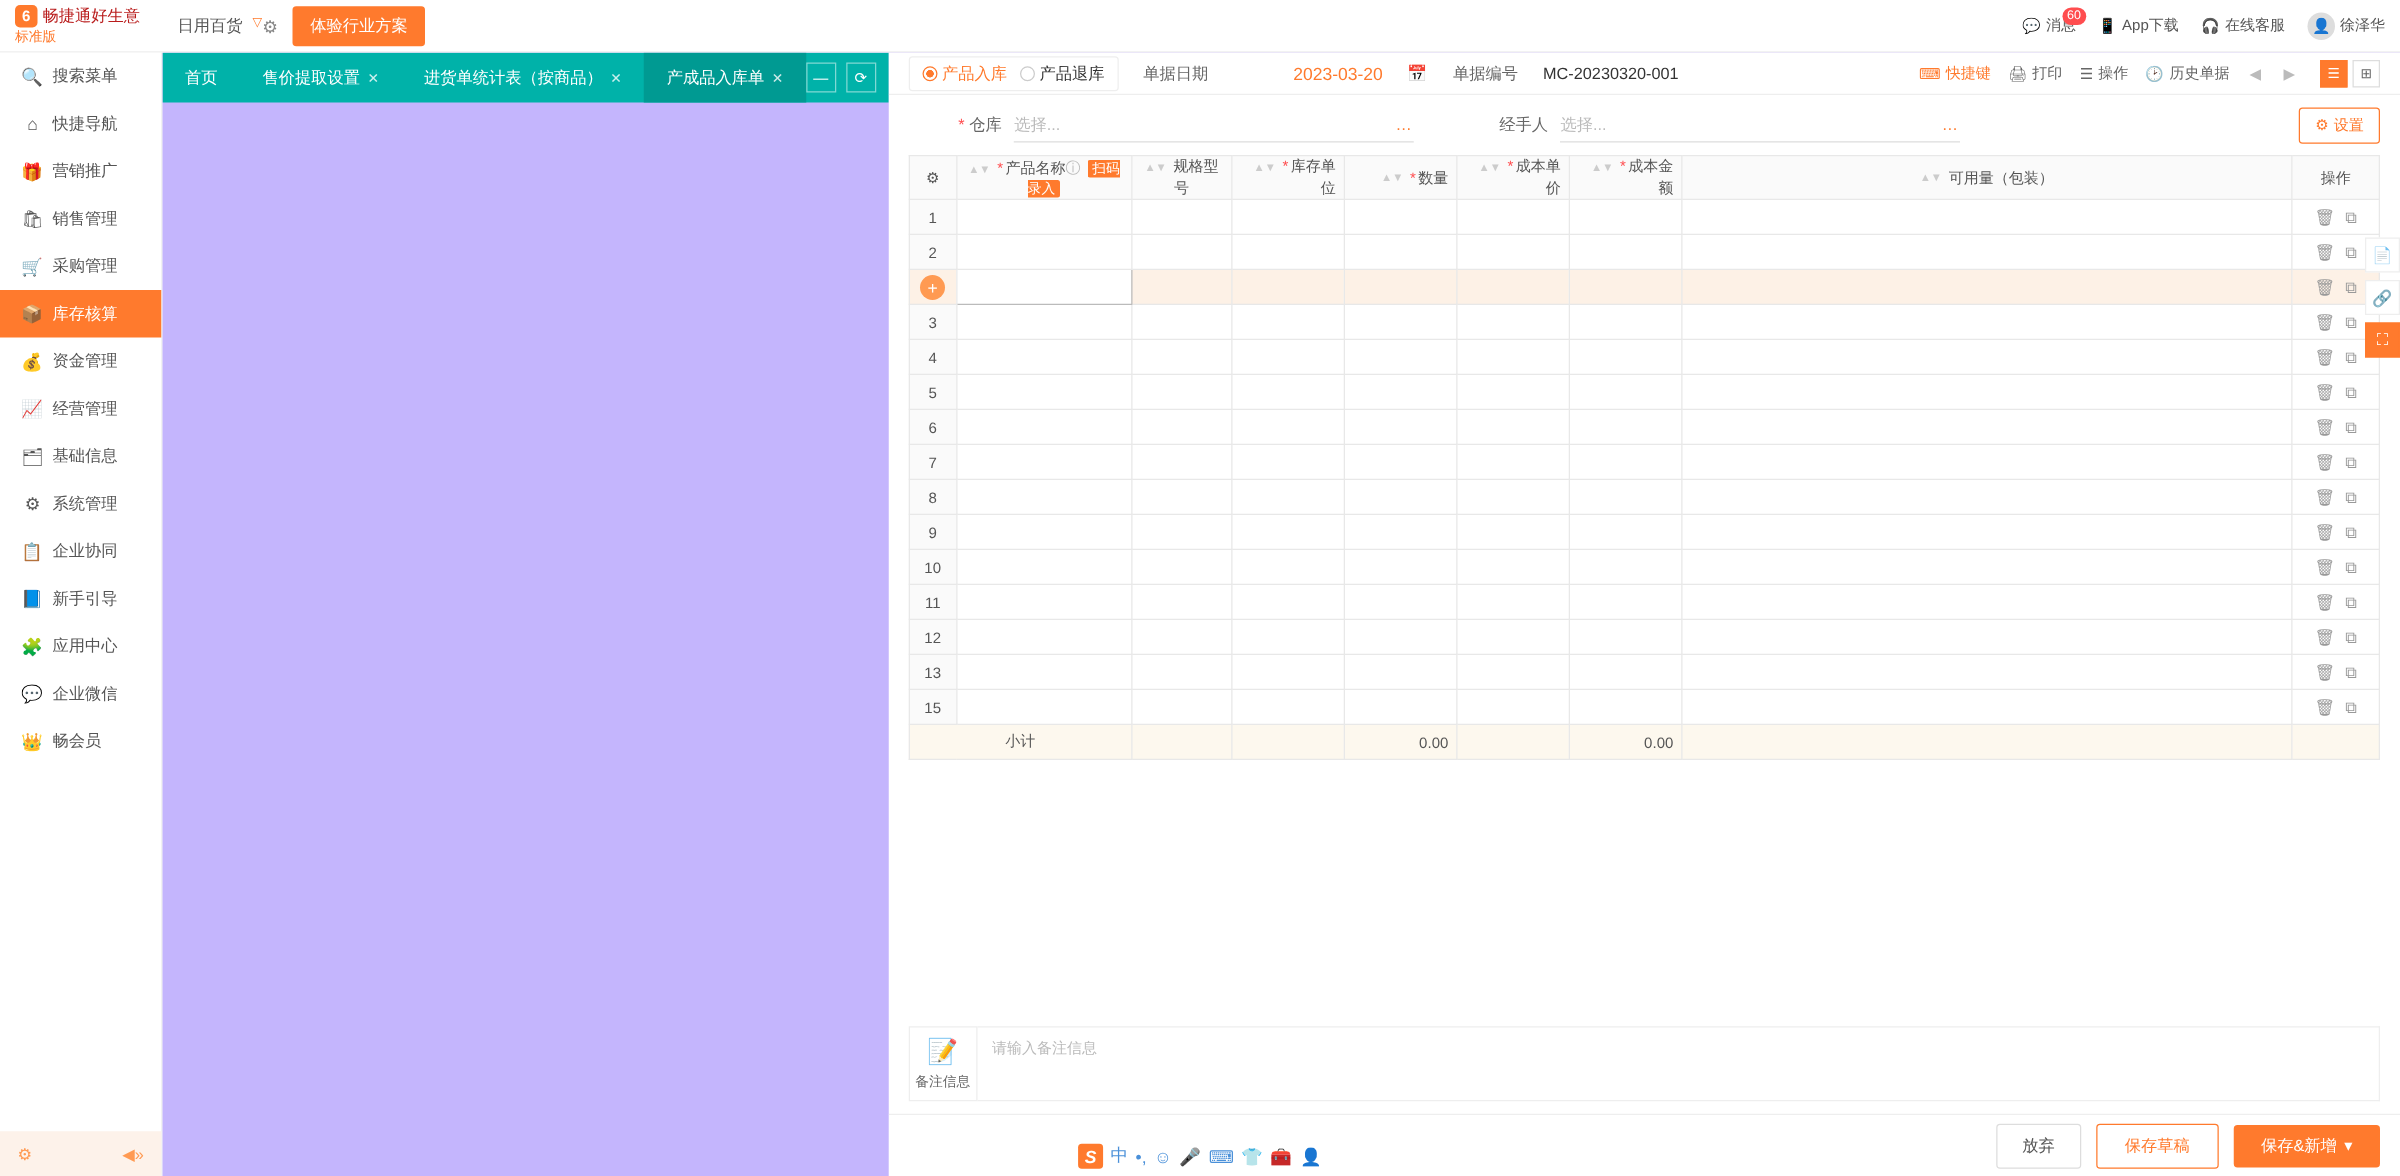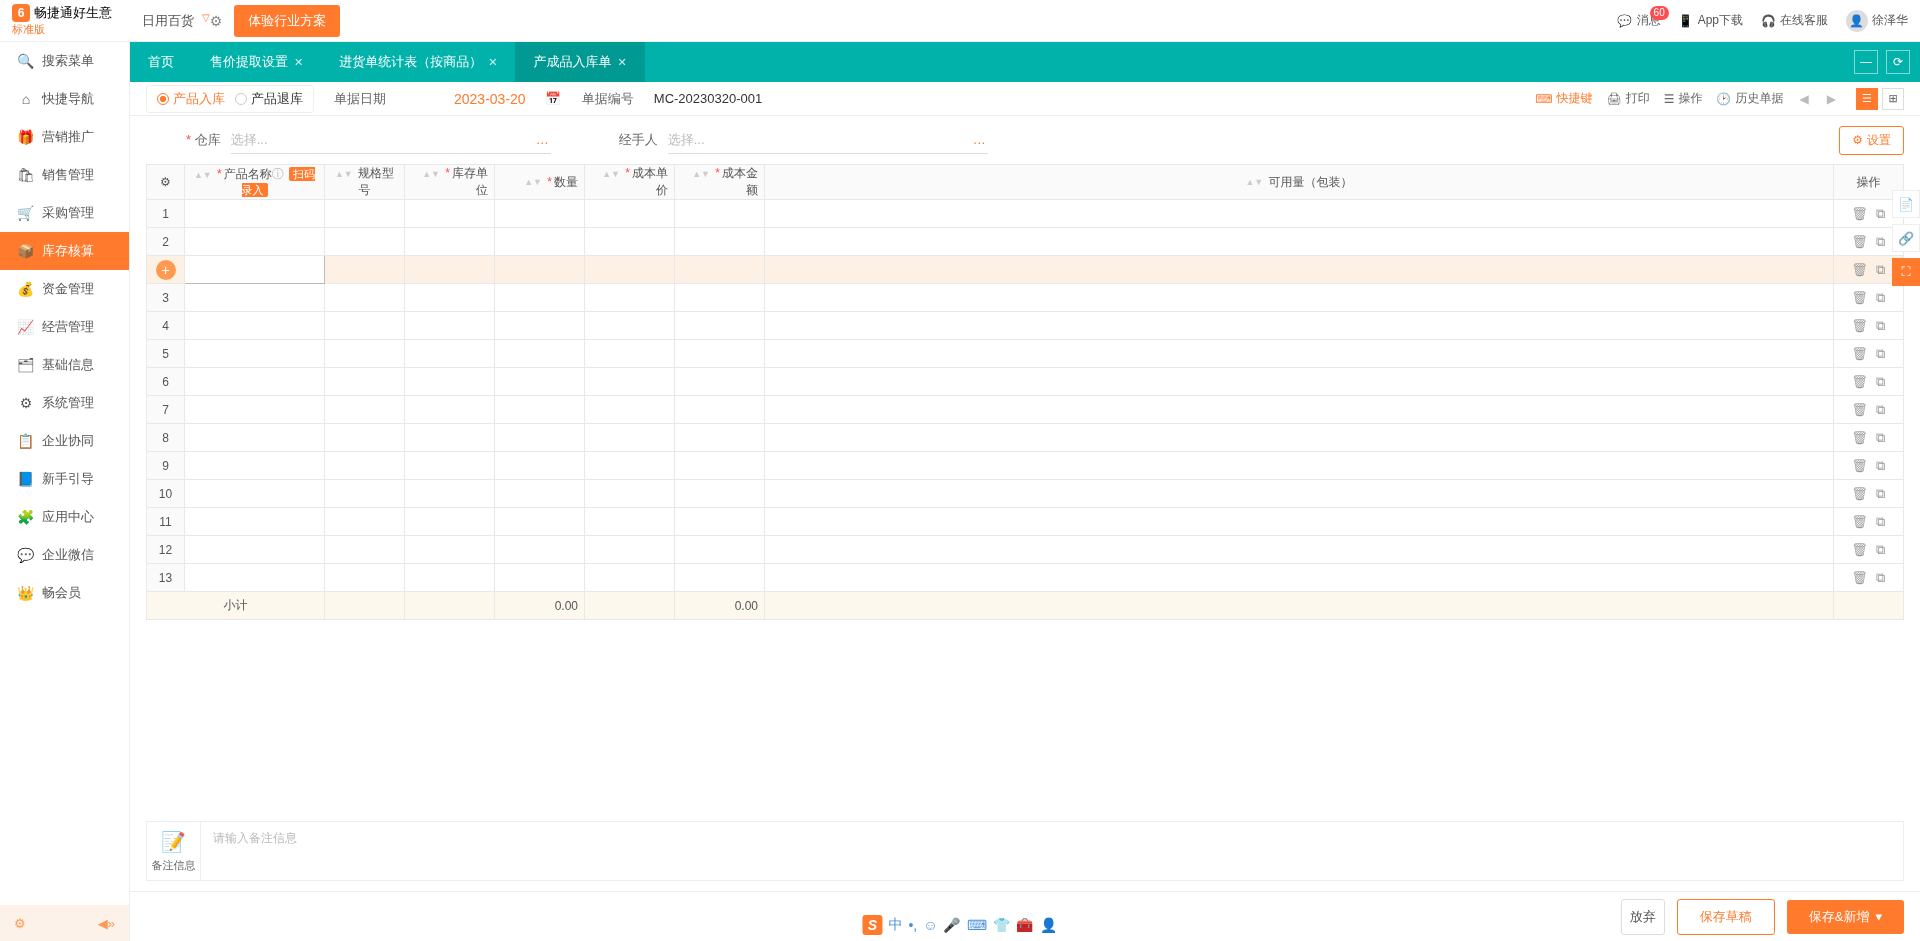--- a/index.html
+++ b/index.html
@@ -2,37 +2,37 @@
 <html><head>
 <meta charset="utf-8">
 <style>
 * { margin: 0; padding: 0; box-sizing: border-box; font-family: "Microsoft YaHei", Arial, sans-serif; }
 body { background: #f5f5f5; font-size: 13px; color: #333; overflow: hidden; }
 .app { display: flex; flex-direction: column; height: 941px; width: 1920px; }
 .topbar { height: 42px; background: #fff; display: flex; align-items: center; padding: 0 12px; border-bottom: 1px solid #eee; }
 .logo { display: flex; flex-direction: column; width: 110px; }
 .logo-row { display: flex; align-items: center; gap: 4px; }
 .logo-icon { width: 18px; height: 18px; background: #ff7a2d; border-radius: 4px; display: flex; align-items: center; justify-content: center; color: #fff; font-weight: bold; font-size: 12px; }
-.logo-text { color: #000000; font-size: 13px; font-weight: 500; }
+.logo-text { color: #b91c1c; font-size: 13px; font-weight: 500; }
 .logo-sub { color: #ff7a2d; font-size: 11px; }
 .dropdown-store { margin-left: 20px; display: flex; gap: 8px; color: #555; }
 .chev { color: #ff7a2d; font-size: 10px; }
 .gear-small { color: #888; font-size: 14px; }
 .btn-orange { background: #ff7a2d; color: #fff; border: none; padding: 7px 14px; border-radius: 3px; font-size: 13px; margin-left: 12px; cursor: pointer; }
 .top-right { margin-left: auto; display: flex; align-items: center; gap: 18px; color: #555; font-size: 12px; }
 .top-right-item { display: flex; align-items: center; gap: 4px; position: relative; cursor: pointer; }
 .badge { position: absolute; top: -6px; right: -8px; background: #ff4d4f; color: #fff; font-size: 10px; border-radius: 8px; padding: 0 4px; line-height: 14px; }
 .avatar { width: 22px; height: 22px; background: #ddd; border-radius: 50%; display: inline-flex; align-items: center; justify-content: center; }
 .body { display: flex; flex: 1; overflow: hidden; }
 .sidebar { width: 130px; background: #fff; display: flex; flex-direction: column; border-right: 1px solid #eee; }
 .side-item { height: 38px; display: flex; align-items: center; gap: 8px; padding: 0 18px; color: #555; font-size: 13px; cursor: pointer; }
 .side-item.active { background: #ff7a2d; color: #fff; }
 .side-icon { width: 16px; height: 16px; display: inline-flex; align-items: center; justify-content: center; font-size: 14px; }
 .sidebar-footer { margin-top: auto; height: 36px; background: #fdf2ea; display: flex; align-items: center; justify-content: space-between; padding: 0 14px; color: #ff9a52; }
-.main { flex: 1; display: flex; flex-direction: column; background: #14b8a6; overflow: hidden; }
+.main { flex: 1; display: flex; flex-direction: row; background: #c4b5fd; overflow: hidden; }
 .tabs { height: 40px; background: #00b2a9; display: flex; align-items: stretch; }
 .tab { display: flex; align-items: center; padding: 0 18px; color: #fff; font-size: 13px; cursor: pointer; gap: 6px; }
 .tab.active { background: #009a92; }
 .tab-close { font-size: 11px; opacity: .8; }
 .tabs-right { margin-left: auto; display: flex; align-items: center; gap: 8px; padding-right: 10px; }
 .tabs-right .tbtn { width: 24px; height: 24px; border: 1px solid rgba(255,255,255,.5); display: flex; align-items: center; justify-content: center; color: #fff; font-size: 12px; cursor: pointer; }
 .content { flex: 1; background: #fff; margin: 0; display: flex; flex-direction: column; overflow: hidden; }
 .toolbar { height: 34px; display: flex; align-items: center; padding: 0 16px; border-bottom: 1px solid #eee; gap: 20px; }
 .radio-group { display: flex; align-items: center; gap: 10px; border: 1px solid #eee; border-radius: 3px; padding: 4px 10px; }
 .radio { display: flex; align-items: center; gap: 4px; font-size: 13px; cursor: pointer; }
@@ -67,21 +67,21 @@
 tr.highlight td.product-cell { background: #fff; border: 1px solid #bbb; }
 .op-col { text-align: center; width: 70px; }
 .op-icon { color: #999; font-size: 13px; padding: 0 4px; cursor: pointer; }
 .subtotal td { background: #fdf8ee; }
 .subtotal .lbl { text-align: center; }
 .subtotal .val { text-align: right; font-weight: 500; }
 .remarks { display: flex; margin: 10px 16px; }
 .remarks-icon { width: 55px; height: 60px; display: flex; flex-direction: column; align-items: center; justify-content: center; gap: 4px; color: #00b2a9; border: 1px solid #eee; }
 .remarks-input { flex: 1; border: 1px solid #eee; border-left: none; padding: 8px 12px; color: #bbb; font-size: 12px; }
 .footer { height: 50px; display: flex; align-items: center; justify-content: flex-end; gap: 12px; padding: 0 16px; border-top: 1px solid #eee; background: #fff; }
-.btn-plain { border: 1px solid #ddd; background: #fff; color: #555; padding: 8px 8px; border-radius: 3px; font-size: 13px; cursor: pointer; }
+.btn-plain { border: 1px solid #ddd; background: #fff; color: #555; padding: 8px 20px; border-radius: 3px; font-size: 13px; cursor: pointer; }
 .btn-outline { border: 1px solid #ff7a2d; color: #ff7a2d; background: #fff; padding: 8px 22px; border-radius: 3px; font-size: 13px; cursor: pointer; }
 .btn-primary { background: #ff7a2d; color: #fff; border: none; padding: 8px 22px; border-radius: 3px; font-size: 13px; cursor: pointer; display: flex; align-items: center; gap: 6px; }
 .ime-bar { position: absolute; bottom: 6px; left: 50%; transform: translateX(-50%); display: flex; align-items: center; gap: 6px; font-size: 14px; }
 .ime-s { width: 20px; height: 20px; background: #ff7a2d; color: #fff; border-radius: 3px; display: flex; align-items: center; justify-content: center; font-weight: bold; font-style: italic; }
 .ime-icon { color: #4a90d9; font-size: 14px; }
 .right-rail { position: absolute; right: 0; top: 190px; width: 28px; display: flex; flex-direction: column; gap: 6px; }
 .rail-btn { width: 28px; height: 28px; background: #fff; border: 1px solid #eee; display: flex; align-items: center; justify-content: center; color: #888; cursor: pointer; }
 .rail-btn.active { background: #ff7a2d; color: #fff; border-color: #ff7a2d; }
 .scan-badge { background: #ff7a2d; color: #fff; font-size: 11px; padding: 1px 4px; border-radius: 2px; margin-left: 2px; cursor: pointer; }
 </style>
@@ -469,20 +469,31 @@
                   <td class="row-idx">13</td>
                   <td class=""></td>
                   <td></td>
                   <td></td>
                   <td></td>
                   <td></td>
                   <td></td>
                   <td></td>
                   <td class="op-col"><span class="op-icon">🗑</span><span class="op-icon">⧉</span></td>
                 </tr>
+                <tr>
+                  <td class="row-idx">15</td>
+                  <td class=""></td>
+                  <td></td>
+                  <td></td>
+                  <td></td>
+                  <td></td>
+                  <td></td>
+                  <td></td>
+                  <td class="op-col"><span class="op-icon">🗑</span><span class="op-icon">⧉</span></td>
+                </tr>
               </tbody>
             <tfoot>
               <tr class="subtotal">
                 <td class="lbl" colspan="2">小计</td>
                 <td></td>
                   <td></td>
                 <td class="val">0.00</td>
                 <td></td>
                 <td class="val">0.00</td>
                 <td></td>

